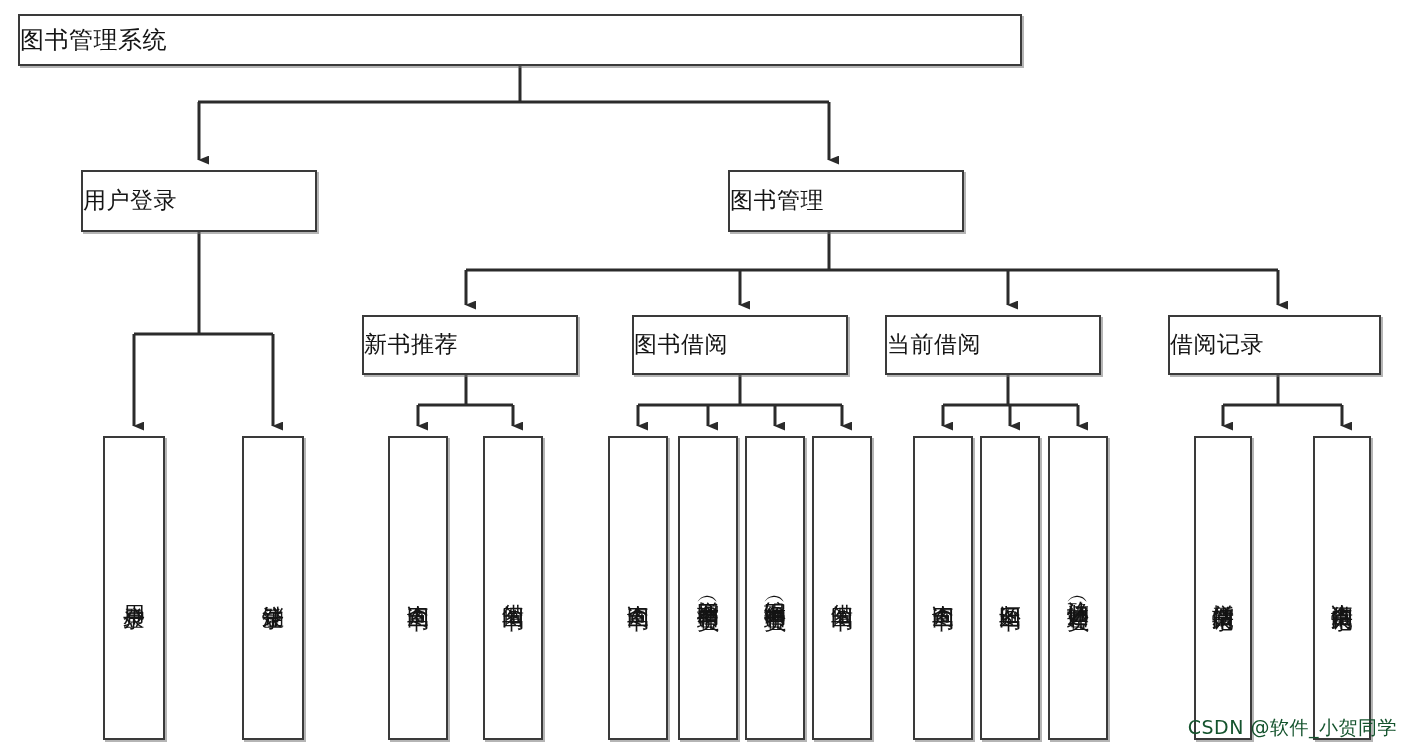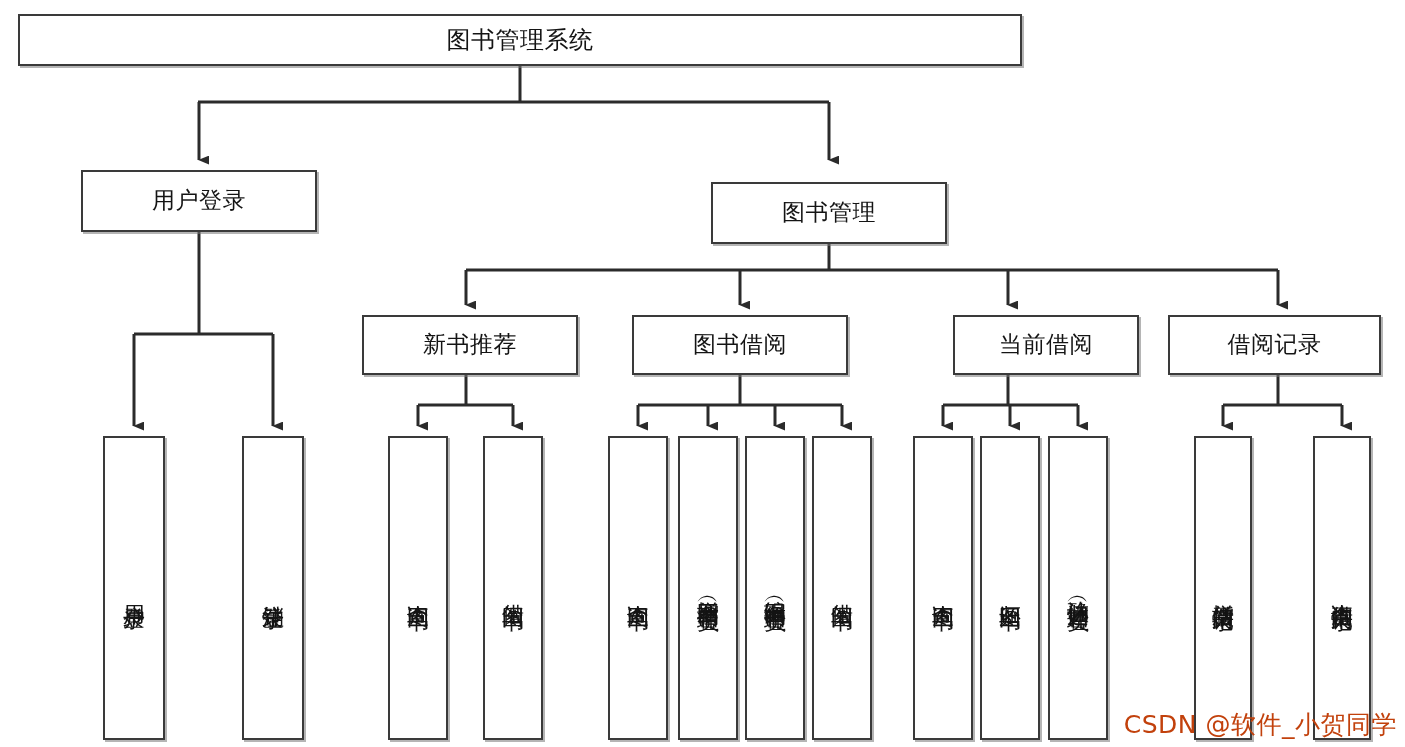--- a/index.html
+++ b/index.html
@@ -26,21 +26,21 @@
     pointer-events: none;
   }
   .node {
     position: absolute;
     box-sizing: border-box;
     background: #ffffff;
     border: 2px solid #3a3a3a;
     box-shadow: 2px 2px 0 rgba(120,120,120,0.55);
     display: flex;
     align-items: center;
-    justify-content: center;
+    justify-content: flex-start;
     color: #141414;
     z-index: 3;
   }
   .node .lbl {
     display: block;
     text-align: center;
     line-height: 1.18;
     letter-spacing: 0.5px;
   }
   .node.horiz .lbl {
@@ -58,22 +58,22 @@
     text-orientation: upright;
     font-size: 22px;
     line-height: 1.08;
     letter-spacing: 1.5px;
     white-space: nowrap;
   }
   .watermark {
     position: absolute;
     right: 8px;
     bottom: 6px;
-    font-size: 25px;
-    color: #c2410c;
+    font-size: 19px;
+    color: #14532d;
     letter-spacing: 0.5px;
     z-index: 6;
     white-space: nowrap;
   }
 </style>
 </head>
 <body>
 
 <div id="canvas">
 
@@ -128,31 +128,31 @@
     </g>
   </svg>
 
   <div class="node horiz root" style="left:18px; top:14px; width:1004px; height:52px;">
     <span class="lbl">图书管理系统</span>
   </div>
 
   <div class="node horiz" style="left:81px; top:170px; width:236px; height:62px;">
     <span class="lbl">用户登录</span>
   </div>
-  <div class="node horiz" style="left:711px; top:170px; width:236px; height:62px;margin-top:12px;">
+  <div class="node horiz" style="left:728px; top:170px; width:236px; height:62px;">
     <span class="lbl">图书管理</span>
   </div>
 
   <div class="node horiz" style="left:632px; top:315px; width:216px; height:60px;">
     <span class="lbl">图书借阅</span>
   </div>
   <div class="node horiz" style="left:362px; top:315px; width:216px; height:60px;">
     <span class="lbl">新书推荐</span>
   </div>
-  <div class="node horiz" style="left:953px; top:315px; width:186px; height:60px;">
+  <div class="node horiz" style="left:885px; top:315px; width:216px; height:60px;">
     <span class="lbl">当前借阅</span>
   </div>
   <div class="node horiz" style="left:1168px; top:315px; width:213px; height:60px;">
     <span class="lbl">借阅记录</span>
   </div>
 
   <div class="node vert" style="left:103px; top:436px; width:62px; height:304px;">
     <span class="lbl">用户登录</span>
   </div>
   <div class="node vert" style="left:242px; top:436px; width:62px; height:304px;">

